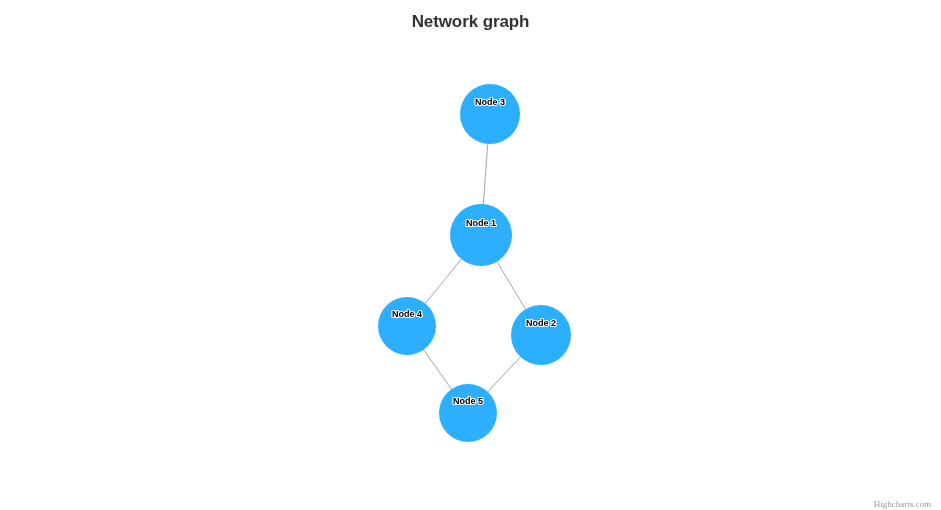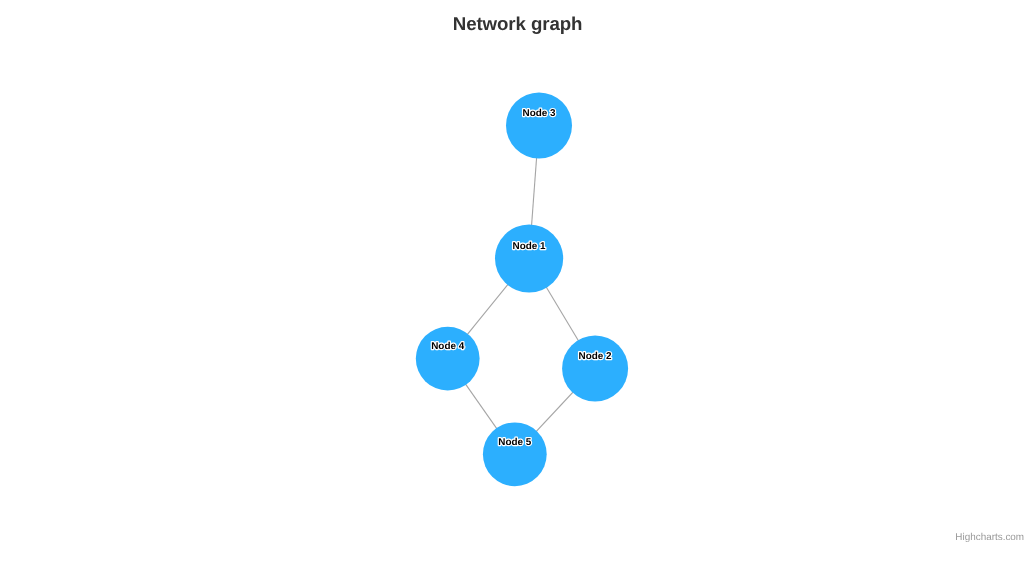--- a/index.html
+++ b/index.html
@@ -56,22 +56,22 @@
     paint-order: stroke fill;
     stroke: #ffffff;
     stroke-width: 2.2px;
     stroke-linejoin: round;
     text-anchor: middle;
     dominant-baseline: middle;
   }
   #credits {
     position: absolute;
     right: 10px;
-    bottom: 17px;
-    font-family: Liberation Sans, sans-serif;
+    bottom: 1px;
+    font-family: Liberation Serif, serif;
     font-size: 9px;
     color: #999999;
     white-space: nowrap;
   }
 </style>
 </head>
 <body>
 
 <div id="chart-container">
 

